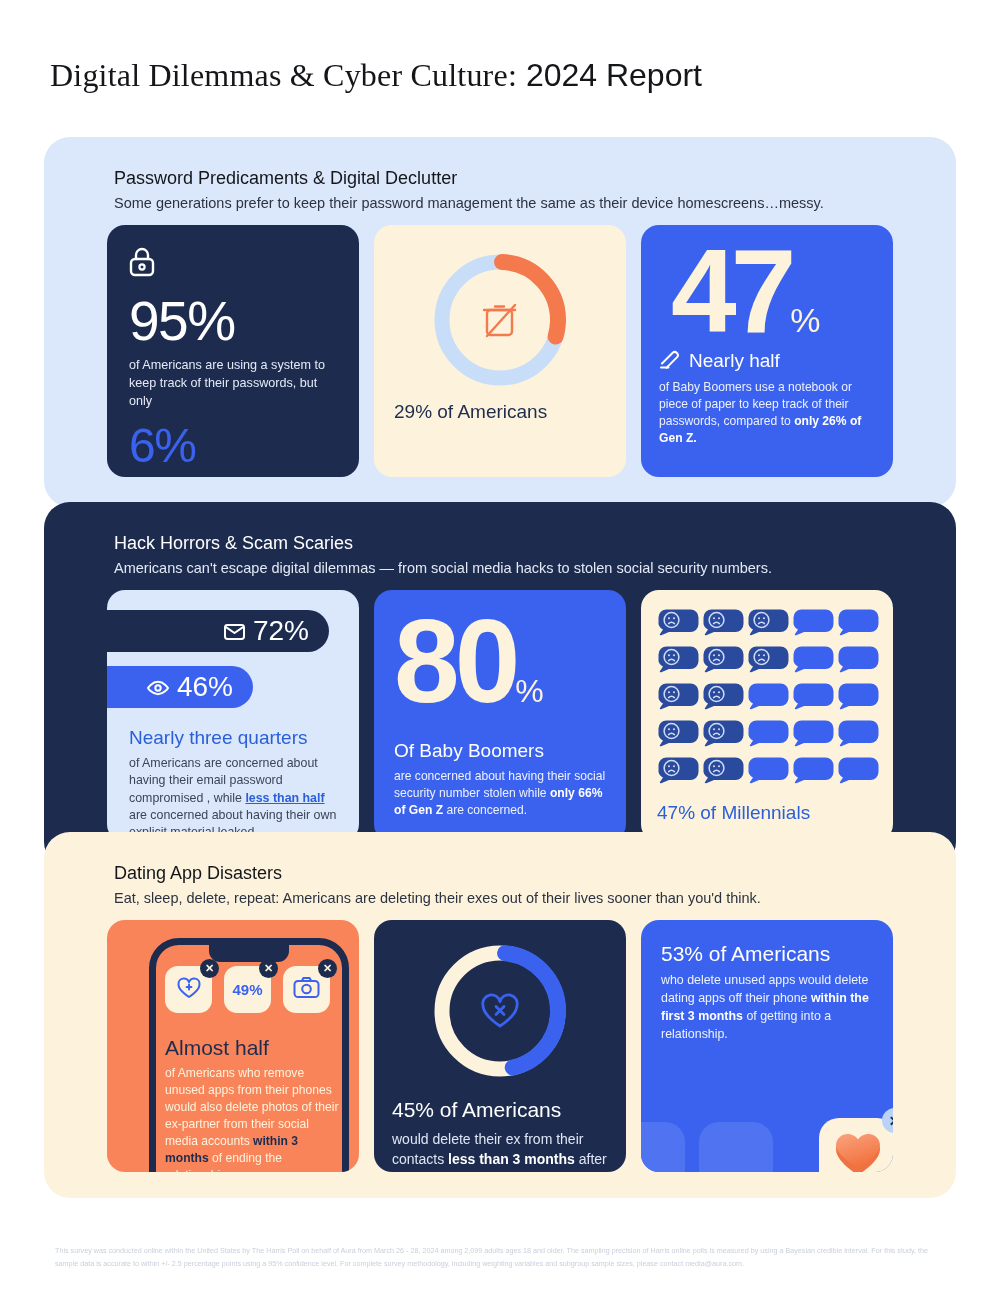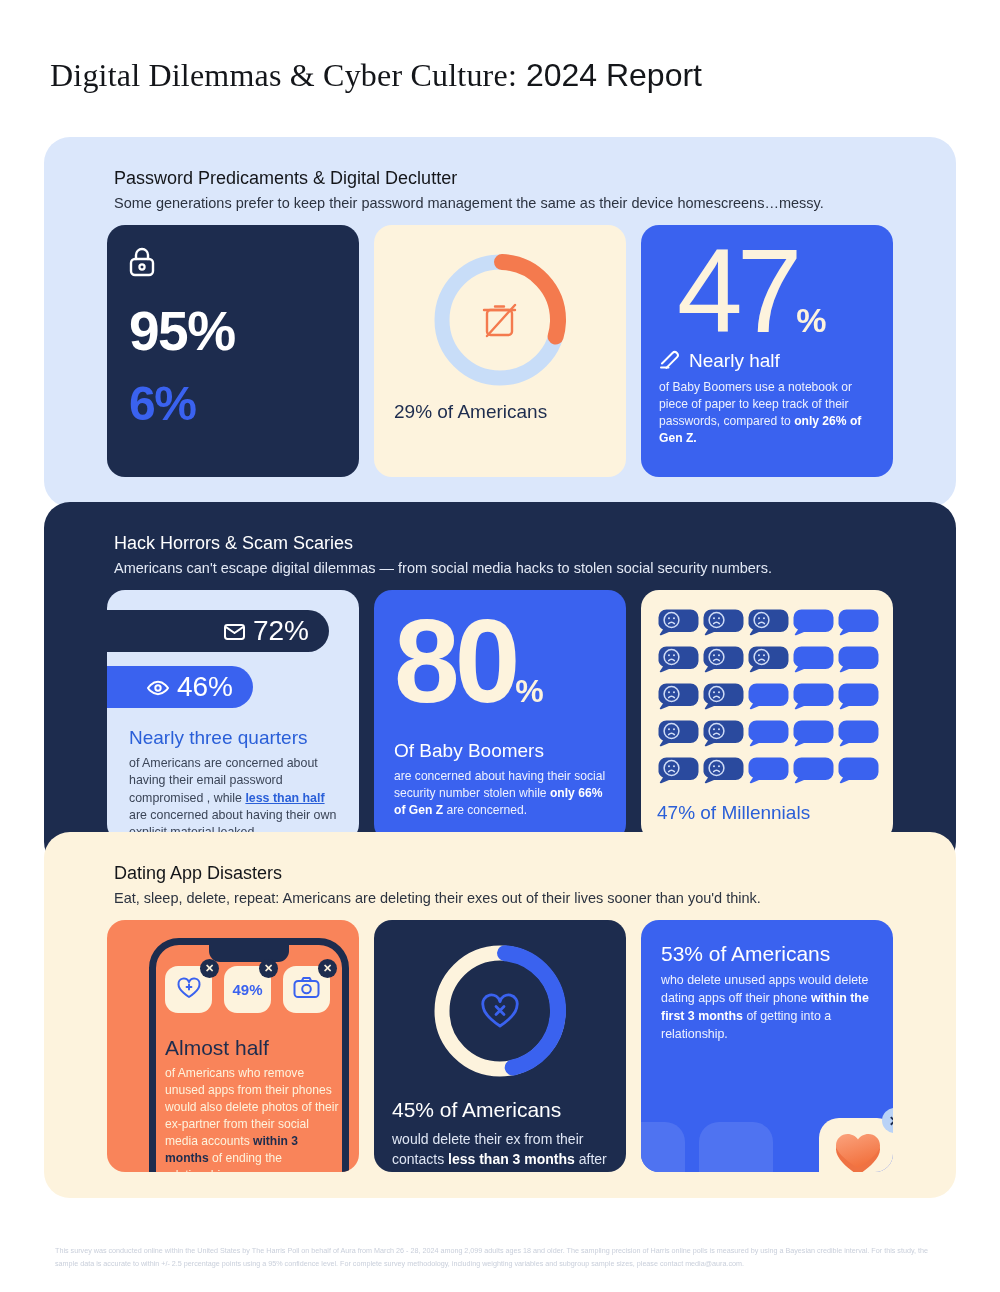--- a/index.html
+++ b/index.html
@@ -37,40 +37,40 @@
   .cards { position: absolute; left: 63px; top: 88px; width: 786px; height: 252px; display: flex; gap: 15px; }
   .card { width: 252px; height: 252px; border-radius: 18px; position: relative; overflow: hidden; }
 
   .c-navy  { background: #1d2c4e; }
   .c-cream { background: #fdf3dd; }
   .c-blue  { background: #3a62ef; }
   .c-lblue { background: #dbe7fb; }
   .c-orange{ background: #f9845a; }
 
   
-  .big-stat { font-weight: 700; letter-spacing: -1.5px; margin-top: 24px; }
+  .big-stat { font-weight: 400; letter-spacing: -1.5px; }
 
   
   #card-passwords { padding: 22px 22px; }
   #card-passwords .lock { margin-bottom: 14px; }
   #card-passwords .n95 { font-size: 55px; color: #ffffff; line-height: .95; margin-bottom: 10px; }
   #card-passwords .p1 { color: #e4eaf6; font-size: 12.6px; line-height: 1.42; margin-bottom: 12px;}
   #card-passwords .n6 { font-size: 48px; color: #3a62ef; line-height: .95; margin-bottom: 10px; }
 
   
   #card-delete-apps { padding: 20px; display: flex; flex-direction: column; }
   #card-delete-apps .donut-wrap { height: 150px; display: flex; align-items: center; justify-content: center; position: relative; }
   #card-delete-apps .foot-title { font-size: 19px; color:#1d2c4e; font-weight: 400; margin-top: 6px; }
   #card-delete-apps .foot-sub { font-size: 12.4px; color:#3b4557; line-height: 1.42; margin-top: 5px; }
 
   
   #card-boomers-paper { padding: 10px 18px 18px; position: relative; }
   #card-boomers-paper .num47 {
-    font-size: 118px; color: #fdf3dd; font-weight: 400; letter-spacing: -6px;
-    line-height: .95; margin: 0 0 0 18px; display: block;
+    font-size: 118px; color: #fdf3dd; font-weight: 700; letter-spacing: -6px;
+    line-height: .95; margin: 0 0 0 12px; display: block;
   }
   #card-boomers-paper .pct { font-size: 34px; letter-spacing: -1px; vertical-align: baseline; }
   #card-boomers-paper .hl { display:flex; align-items:center; gap:8px; margin-top: 2px; }
   #card-boomers-paper .hl-t { font-size: 19px; color: #ffffff; }
   #card-boomers-paper .sub { font-size: 12.1px; color: #edf1fd; line-height: 1.40; margin-top: 6px; }
   #card-boomers-paper .sub b { color:#ffffff; font-weight:700; }
 
   
   #card-email-concern { position: relative; }
   .bar { position: absolute; height: 42px; border-radius: 21px; display: flex; align-items: center; justify-content: flex-end; padding-right: 20px; gap: 8px; color: #fff; font-size: 28px; font-weight: 500;}
@@ -154,20 +154,21 @@
 
       <div class="card c-navy" id="card-passwords">
         <div class="lock">
           <svg width="26" height="30" viewBox="0 0 26 30" fill="none">
             <rect x="2" y="12" width="22" height="16" rx="4" stroke="#fff" stroke-width="2.4"></rect>
             <path d="M7 12V8a6 6 0 0 1 12 0v4" stroke="#fff" stroke-width="2.4" stroke-linecap="round"></path>
             <circle cx="13" cy="20" r="2.6" stroke="#fff" stroke-width="2.2"></circle>
           </svg>
         </div>
         <div class="n95 big-stat">95%</div>
+        <div class="p1">of Americans are using a system to keep track of their passwords, but only</div>
         <div class="n6 big-stat">6%</div>
 
       </div>
 
       <div class="card c-cream" id="card-delete-apps">
         <div class="donut-wrap">
           <svg width="142" height="142" viewBox="0 0 142 142">
             <circle cx="71" cy="71" r="58" fill="none" stroke="#c8ddf8" stroke-width="15"></circle>
             <circle cx="71" cy="71" r="58" fill="none" stroke="#f47a4e" stroke-width="16" stroke-linecap="round" stroke-dasharray="105.7 258.6" transform="rotate(-88 71 71)"></circle>
             <g transform="translate(55,54)">

